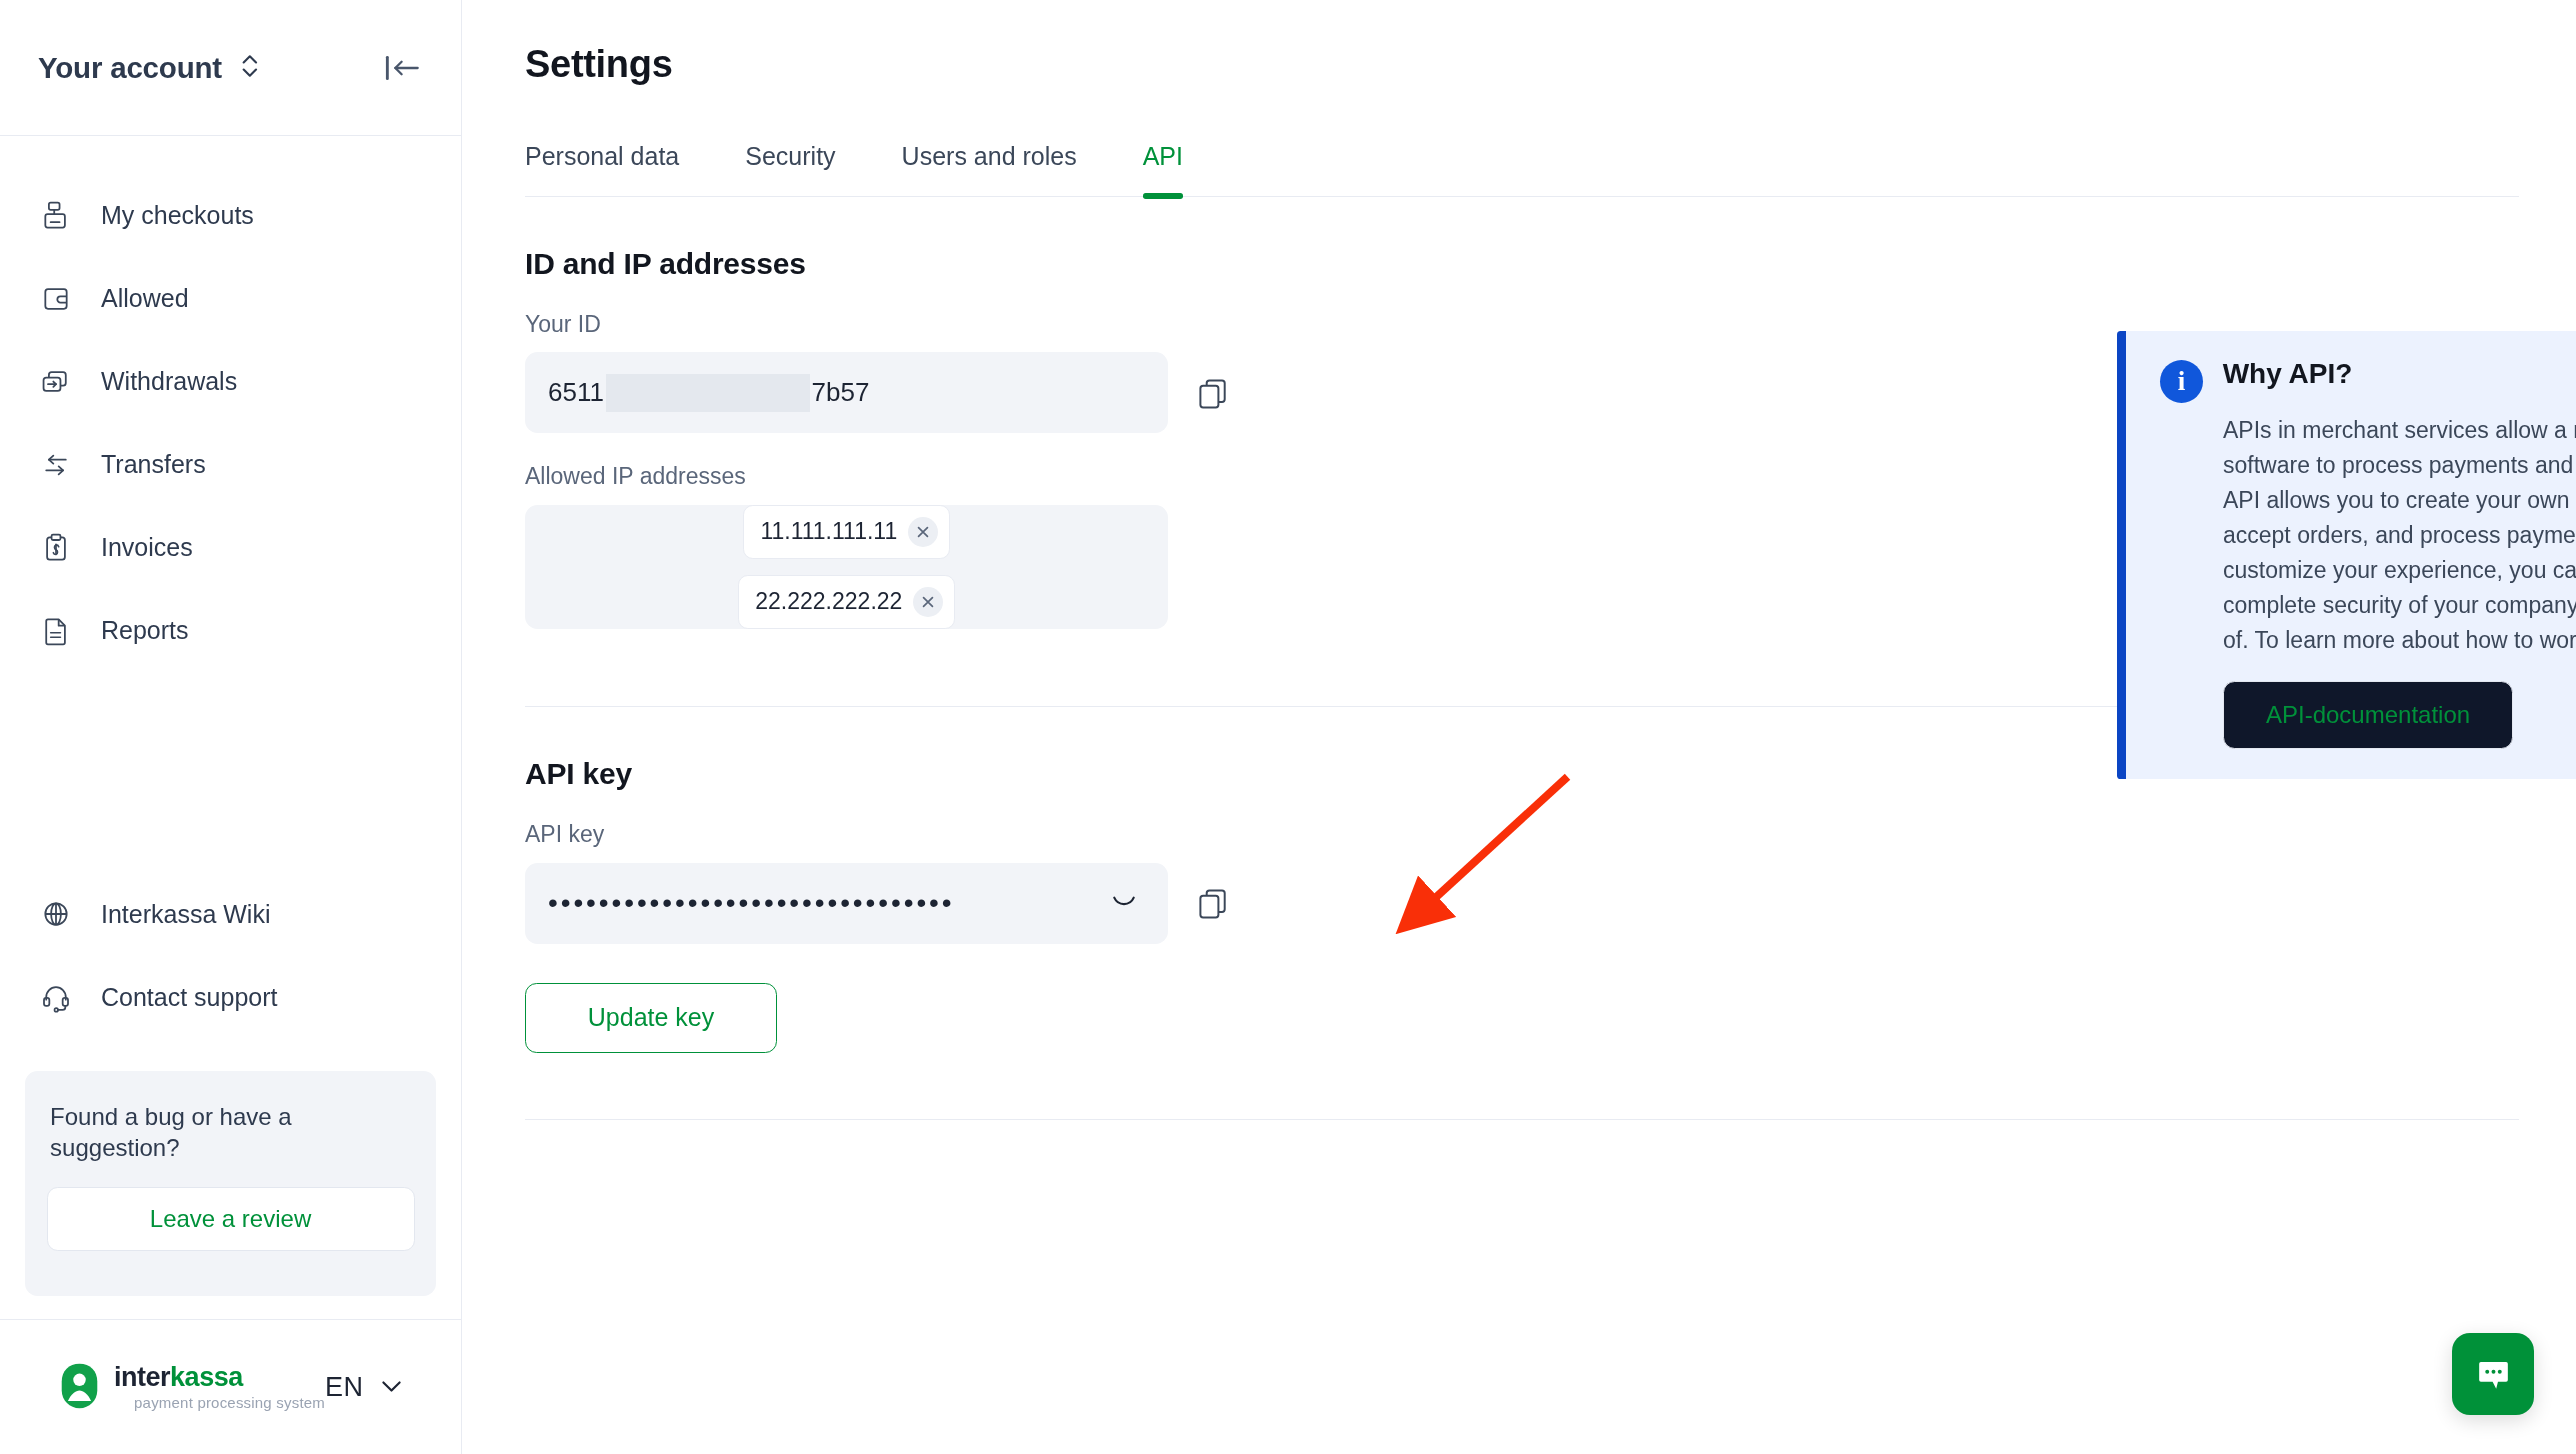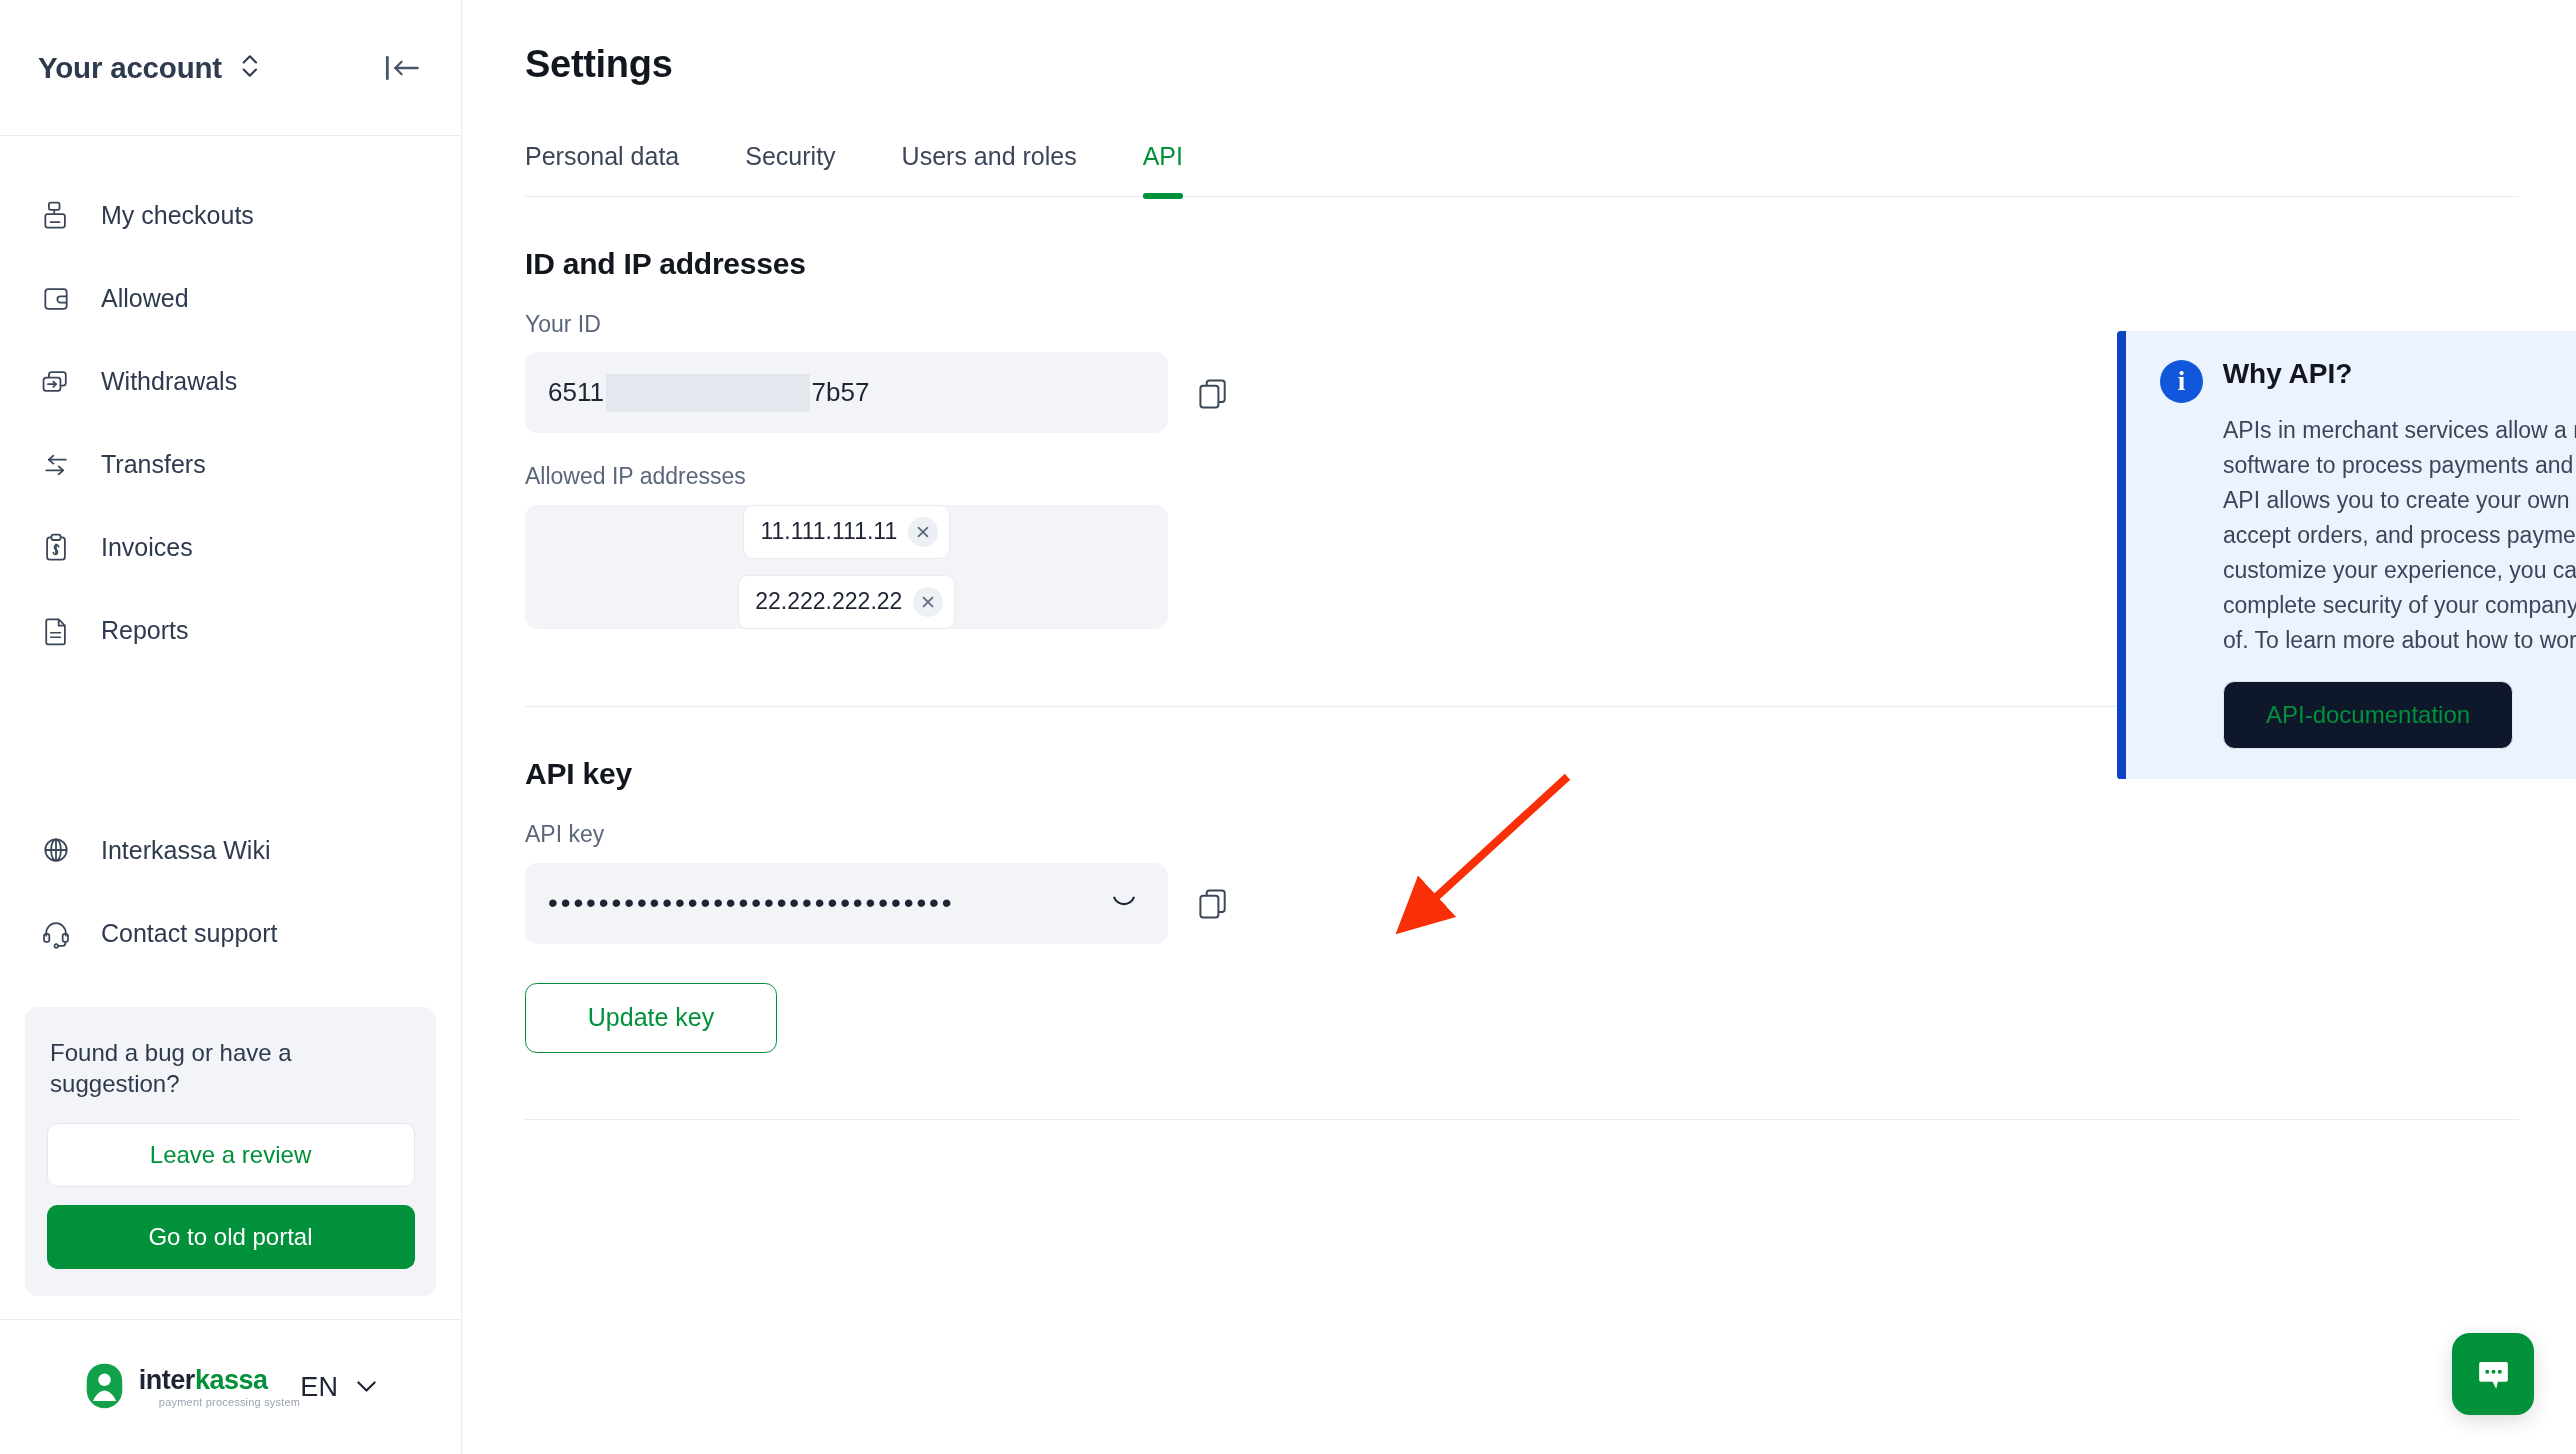--- a/index.html
+++ b/index.html
@@ -107,21 +107,21 @@
     display: flex;
     align-items: center;
     padding: 0 38px;
     justify-content: center;
   }
   .logo-wrap { display: flex; align-items: center; gap: 10.7px; }
   .logo-text { display: flex; flex-direction: column; justify-content: center; }
   .logo-word { font-size: 27px; font-weight: bold; letter-spacing: -0.5px; line-height: 1; }
   .logo-word .d { color: #1d2433; }
   .logo-word .g { color: #00913a; }
-  .logo-tag { font-size: 11px; color: #9aa3b2; letter-spacing: 0.2px; margin-top: 2.7px; margin-left: 20px; }
+  .logo-tag { font-size: 15px; color: #9aa3b2; letter-spacing: 0.2px; margin-top: 2.7px; margin-left: 20px; }
   .lang {
     display: flex; align-items: center; gap: 14.3px; cursor: pointer;
   }
   .lang-code { font-size: 27px; color: #1d2433; letter-spacing: 0.4px; }
 
   
   .main {
     flex: 1 1 auto;
     height: 1455px;
     background: #ffffff;
@@ -449,21 +449,20 @@
             <circle cx="18.3" cy="32.5" r="2" stroke="#3b4759" stroke-width="1.8"></circle>
           </svg>
         </span>
         <span class="lbl">Contact support</span>
       </div>
     </nav>
 
     <div class="sb-promo">
       <div class="sb-promo-title">Found a bug or have a suggestion?</div>
       <button class="btn-outline-white">Leave a review</button>
-      <button class="btn-green-solid">Go to old portal</button>
     </div>
 
     <div class="sb-foot">
       <div class="logo-wrap">
         <span>
           <svg width="47" height="48" viewBox="0 0 52 54" fill="none">
             <path d="M26 2 C14 2 6 10 6 22 v10 c0 11 9 20 20 20 s20-9 20-20 V22 C46 10 38 2 26 2 z" fill="#11a14a"></path>
             <circle cx="26" cy="20" r="7" fill="#ffffff"></circle>
             <path d="M13 44 c3-8 9-12 13-12 s10 4 13 12 z" fill="#ffffff"></path>
           </svg>

